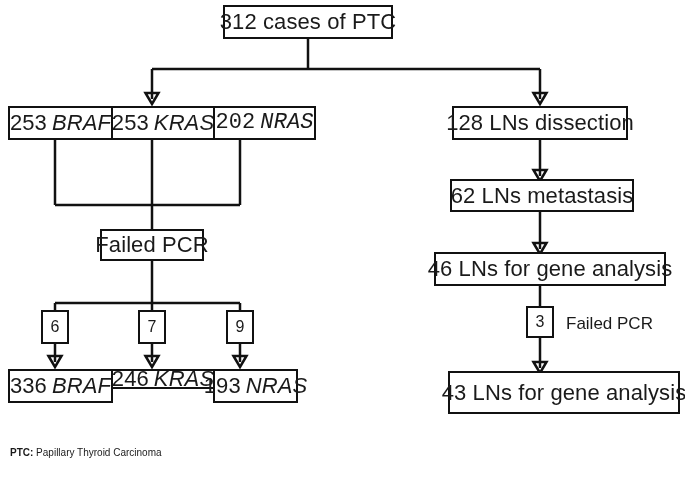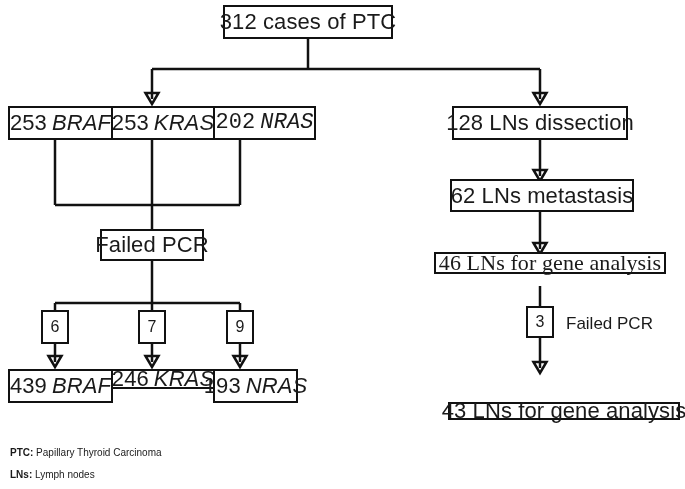--- a/index.html
+++ b/index.html
@@ -146,56 +146,53 @@
     <span>6</span>
   </div>
   <div class="box small" style="left:138px; top:310px; width:28px; height:34px;">
     <span>7</span>
   </div>
   <div class="box small" style="left:226px; top:310px; width:28px; height:34px;">
     <span>9</span>
   </div>
 
   <div class="box" style="left:8px; top:369px; width:105px; height:34px;">
-    <span>439</span>
+    <span>336</span>
     <span class="gene">BRAF</span>
   </div>
   <div class="box cell-div" style="left:110.5px; top:369px; width:105px; height:20px;">
     <span>246</span>
     <span class="gene">KRAS</span>
   </div>
   <div class="box cell-div" style="left:213px; top:369px; width:85px; height:34px;">
     <span>193</span>
     <span class="gene">NRAS</span>
   </div>
 
   <div class="box" style="left:452px; top:106px; width:176px; height:34px;">
     <span>128 LNs dissection</span>
   </div>
 
   <div class="box" style="left:450px; top:179px; width:184px; height:33px;">
     <span>62 LNs metastasis</span>
   </div>
 
-  <div class="box" style="left:434px; top:252px; width:232px; height:22px;font-family:Liberation Serif, serif;">
+  <div class="box" style="left:434px; top:252px; width:232px; height:34px;">
     <span>46 LNs for gene analysis</span>
   </div>
 
   <div class="box small" style="left:526px; top:306px; width:28px; height:32px;">
     <span>3</span>
   </div>
 
   <div class="plain-text" style="left:566px; top:315px;">
     <span>Failed PCR</span>
   </div>
 
-  <div class="box" style="left:448px; top:371px; width:232px; height:18px;margin-top:31px;">
+  <div class="box" style="left:448px; top:371px; width:232px; height:43px;">
     <span>43 LNs for gene analysis</span>
   </div>
 
   <div class="legend" style="left:10px; top:442px;">
     <b>PTC:</b><span> Papillary Thyroid Carcinoma</span>
   </div>
-  <div class="legend" style="left:10px; top:464px;">
-    <b>LNs:</b><span> Lymph nodes</span>
-  </div>
 
 </div>
 
 </body></html>

